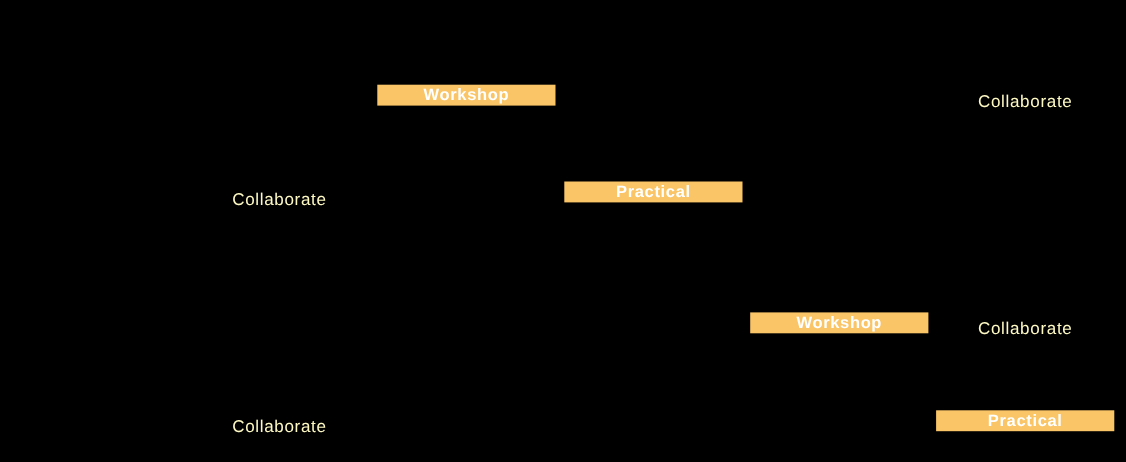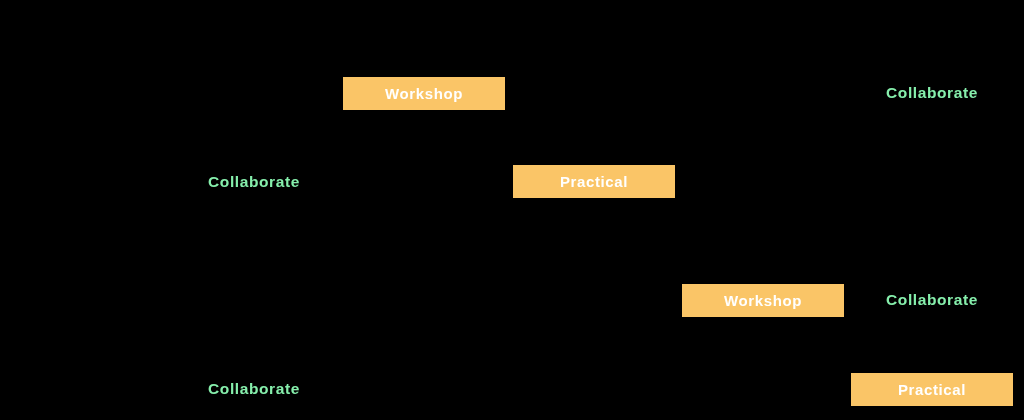--- a/index.html
+++ b/index.html
@@ -12,39 +12,39 @@
     width: 1024px;
     height: 420px;
     background: #000000;
     overflow: hidden;
     font-family: "Liberation Sans", sans-serif;
   }
   
   .cell-highlight {
     position: absolute;
     width: 162px;
-    height: 33px;
+    height: 19px;
     background: #FAC567;
     color: #FFFFFF;
     display: flex;
     align-items: center;
     justify-content: center;
     font-size: 15px;
     font-weight: bold;
     letter-spacing: 0.6px;
     cursor: pointer;
     box-sizing: border-box;
   }
   
   .cell-text {
     position: absolute;
     transform: translate(-50%, -50%);
-    color: #86efac;
+    color: #fef9c3;
     font-size: 15.5px;
-    font-weight: bold;
+    font-weight: normal;
     letter-spacing: 0.6px;
     white-space: nowrap;
   }
   
   .pos-r1c2 { left: 343px; top: 77px; }
   .pos-r1c5 { left: 932px; top: 93px; }
   .pos-r2c1 { left: 254px; top: 182px; }
   .pos-r2c3 { left: 513px; top: 165px; }
   .pos-r3c4 { left: 682px; top: 284px; }
   .pos-r3c5 { left: 932px; top: 300px; }

